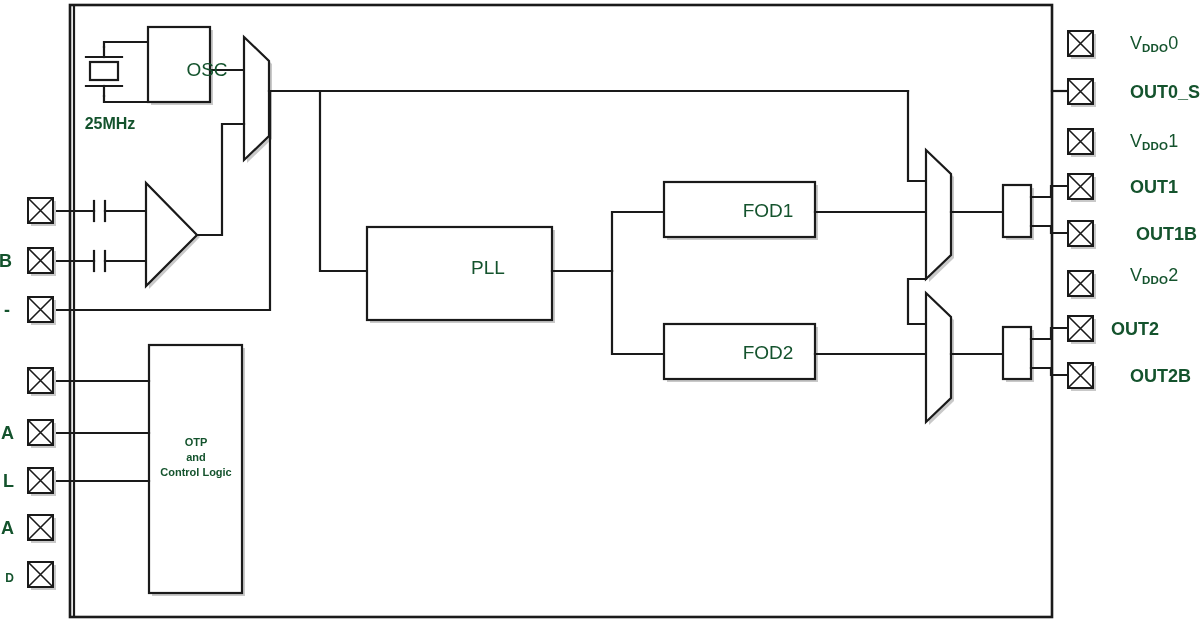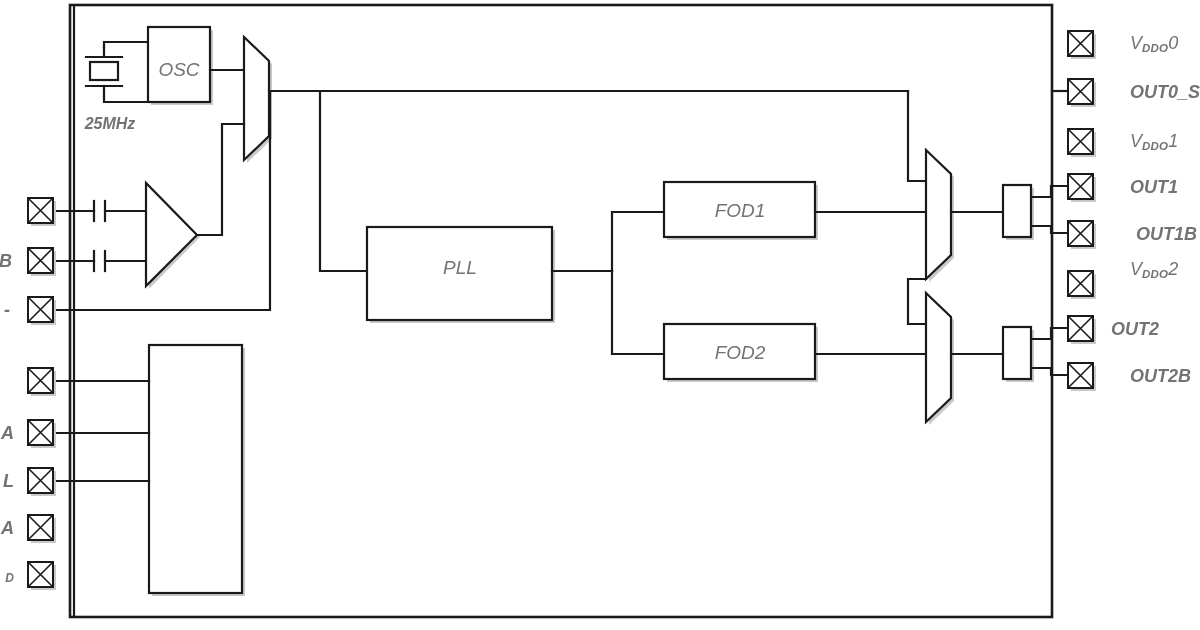--- a/index.html
+++ b/index.html
@@ -54,28 +54,28 @@
   .padx {
     stroke: #1a1a1a;
     stroke-width: 1.6;
     fill: none;
   }
   .shadow {
     fill: #c9c9c9;
   }
   .lbl {
     position: absolute;
-    color: #737373;
+    color: #14532d;
     font-family: "Liberation Sans", sans-serif;
     white-space: nowrap;
     line-height: 1;
-    font-style: italic;
   }
   .lbl-block {
     font-size: 19px;
+    margin-left: 28px;
   }
   .lbl-pin {
     font-size: 18px;
     font-weight: bold;
   }
   .lbl-pin-small {
     font-size: 18px;
   }
   .lbl-xtal {
     font-size: 16px;
@@ -271,32 +271,37 @@
   <div class="lbl lbl-block center-text" style="left:179px; top:69px;">OSC</div>
 
   <div class="lbl lbl-xtal center-text" style="left:110px; top:124px;">25MHz</div>
 
   <div class="lbl lbl-block center-text" style="left:460px; top:267px;text-align:right;">PLL</div>
 
   <div class="lbl lbl-block center-text" style="left:740px; top:210px;">FOD1</div>
 
   <div class="lbl lbl-block center-text" style="left:740px; top:352px;">FOD2</div>
 
+  <div class="lbl lbl-otp center-text" style="left:196px; top:457px; width:110px;">
+    <div>OTP</div>
+    <div>and</div>
+    <div>Control Logic</div>
+  </div>
 
   <div class="lbl lbl-pin-small left-text" style="left:1130px; top:44px;"><span>V</span><span class="sub">DDO</span><span>0</span></div>
 
   <div class="lbl lbl-pin left-text" style="left:1130px; top:92px;"><span>OUT0_S</span></div>
 
   <div class="lbl lbl-pin-small left-text" style="left:1130px; top:142px;"><span>V</span><span class="sub">DDO</span><span>1</span></div>
 
   <div class="lbl lbl-pin left-text" style="left:1130px; top:187px;"><span>OUT1</span></div>
 
   <div class="lbl lbl-pin left-text" style="left:1130px; top:234px;margin-left:6px;"><span>OUT1B</span></div>
 
-  <div class="lbl lbl-pin-small left-text" style="left:1130px; top:270px;"><span>V</span><span class="sub">DDO</span><span>2</span></div>
+  <div class="lbl lbl-pin-small left-text" style="left:1130px; top:276px;"><span>V</span><span class="sub">DDO</span><span>2</span></div>
 
   <div class="lbl lbl-pin left-text" style="left:1111px; top:329px;"><span>OUT2</span></div>
 
   <div class="lbl lbl-pin left-text" style="left:1130px; top:376px;"><span>OUT2B</span></div>
 
   <div class="lbl lbl-pin right-text" style="left:12px; top:261px;">B</div>
 
   <div class="lbl lbl-pin right-text" style="left:10px; top:310px;">-</div>
 
   <div class="lbl lbl-pin right-text" style="left:14px; top:433px;">A</div>

